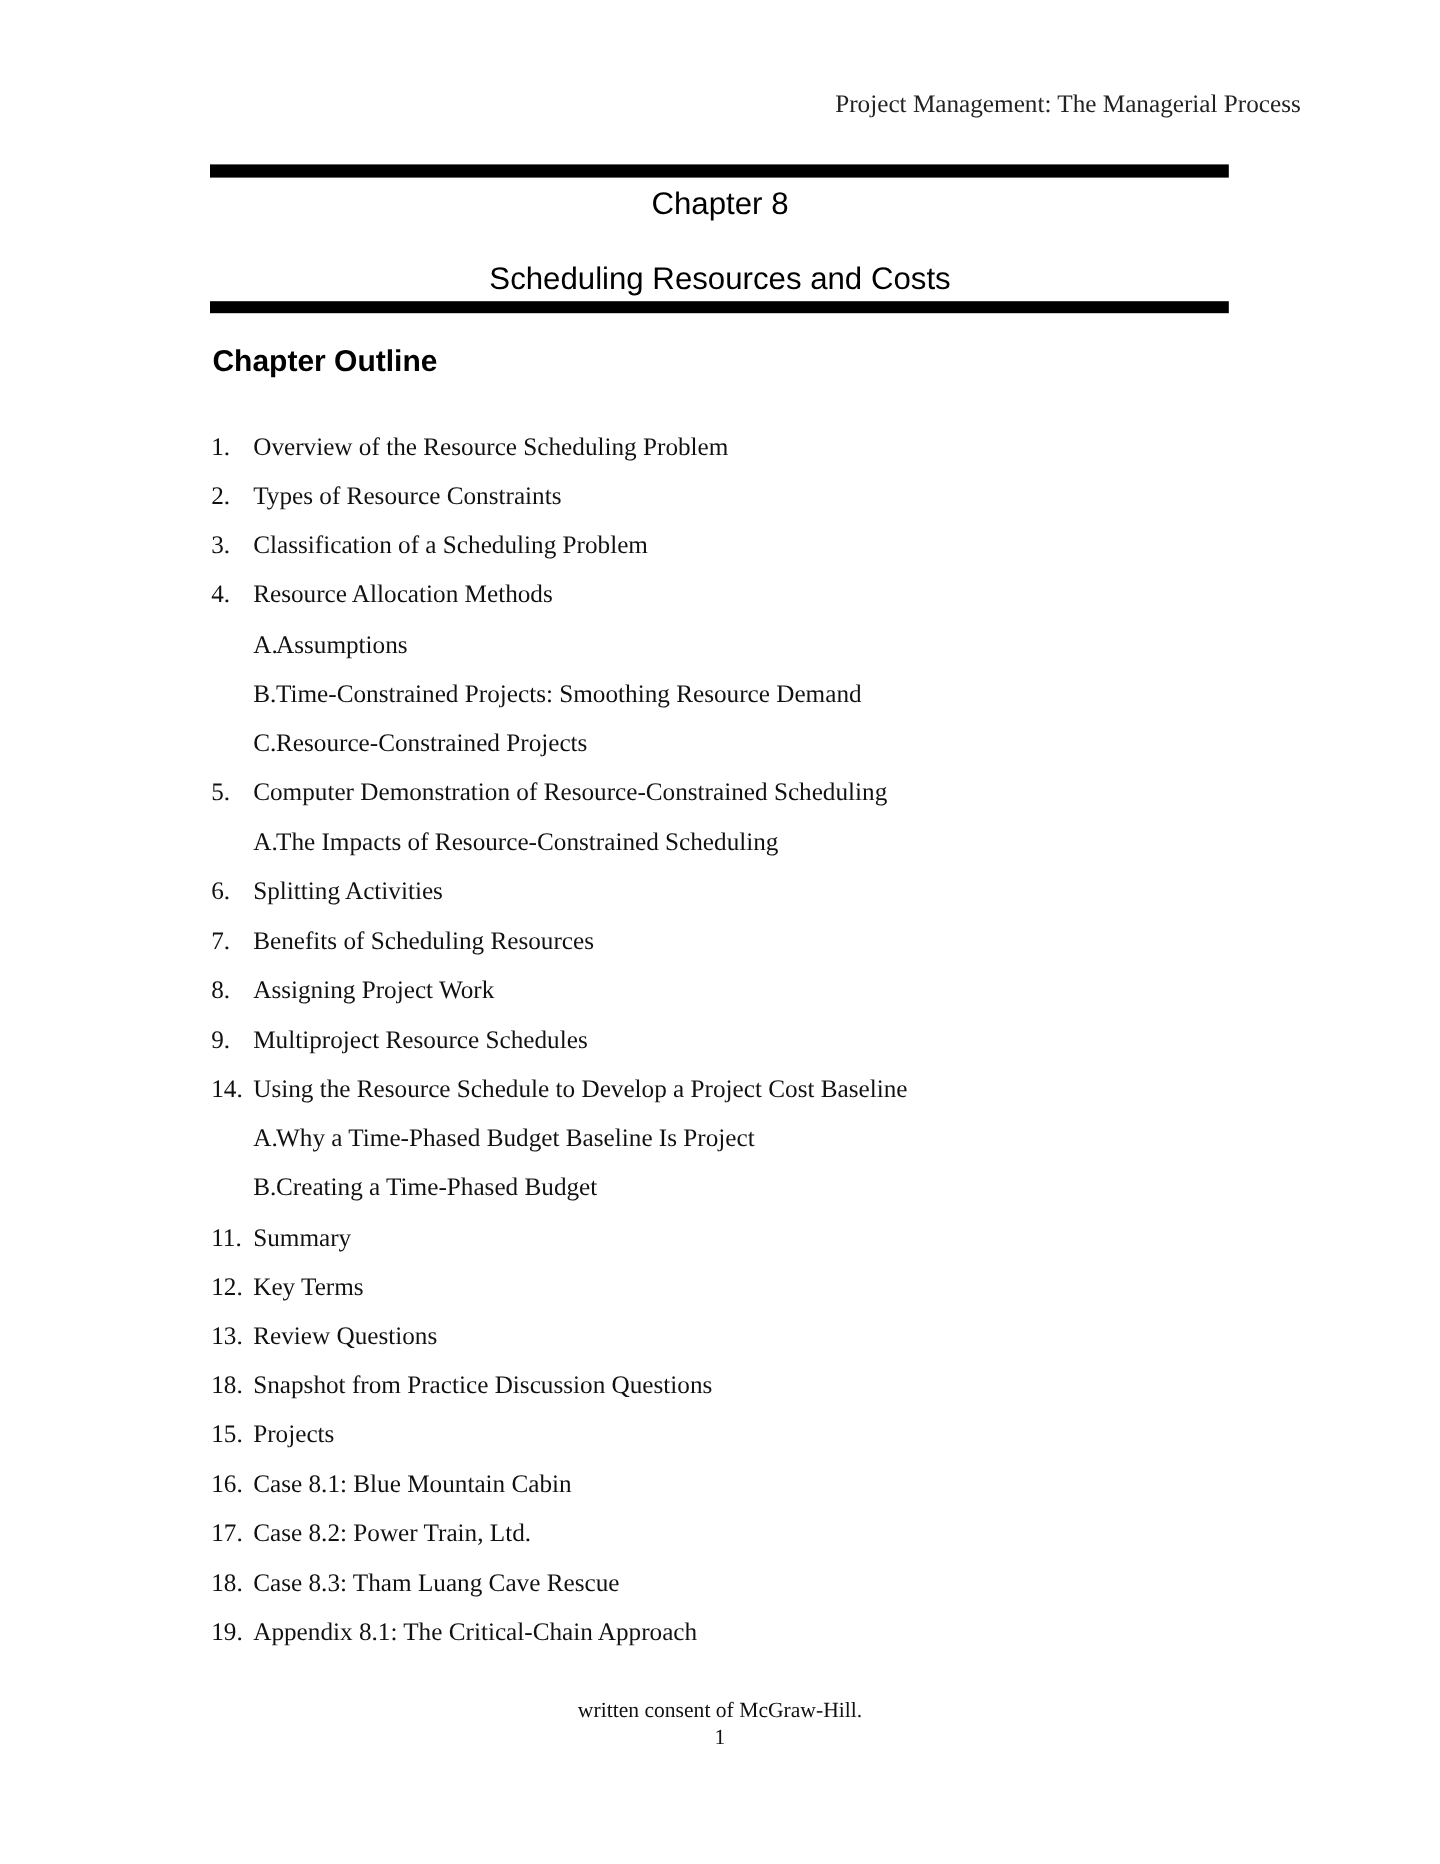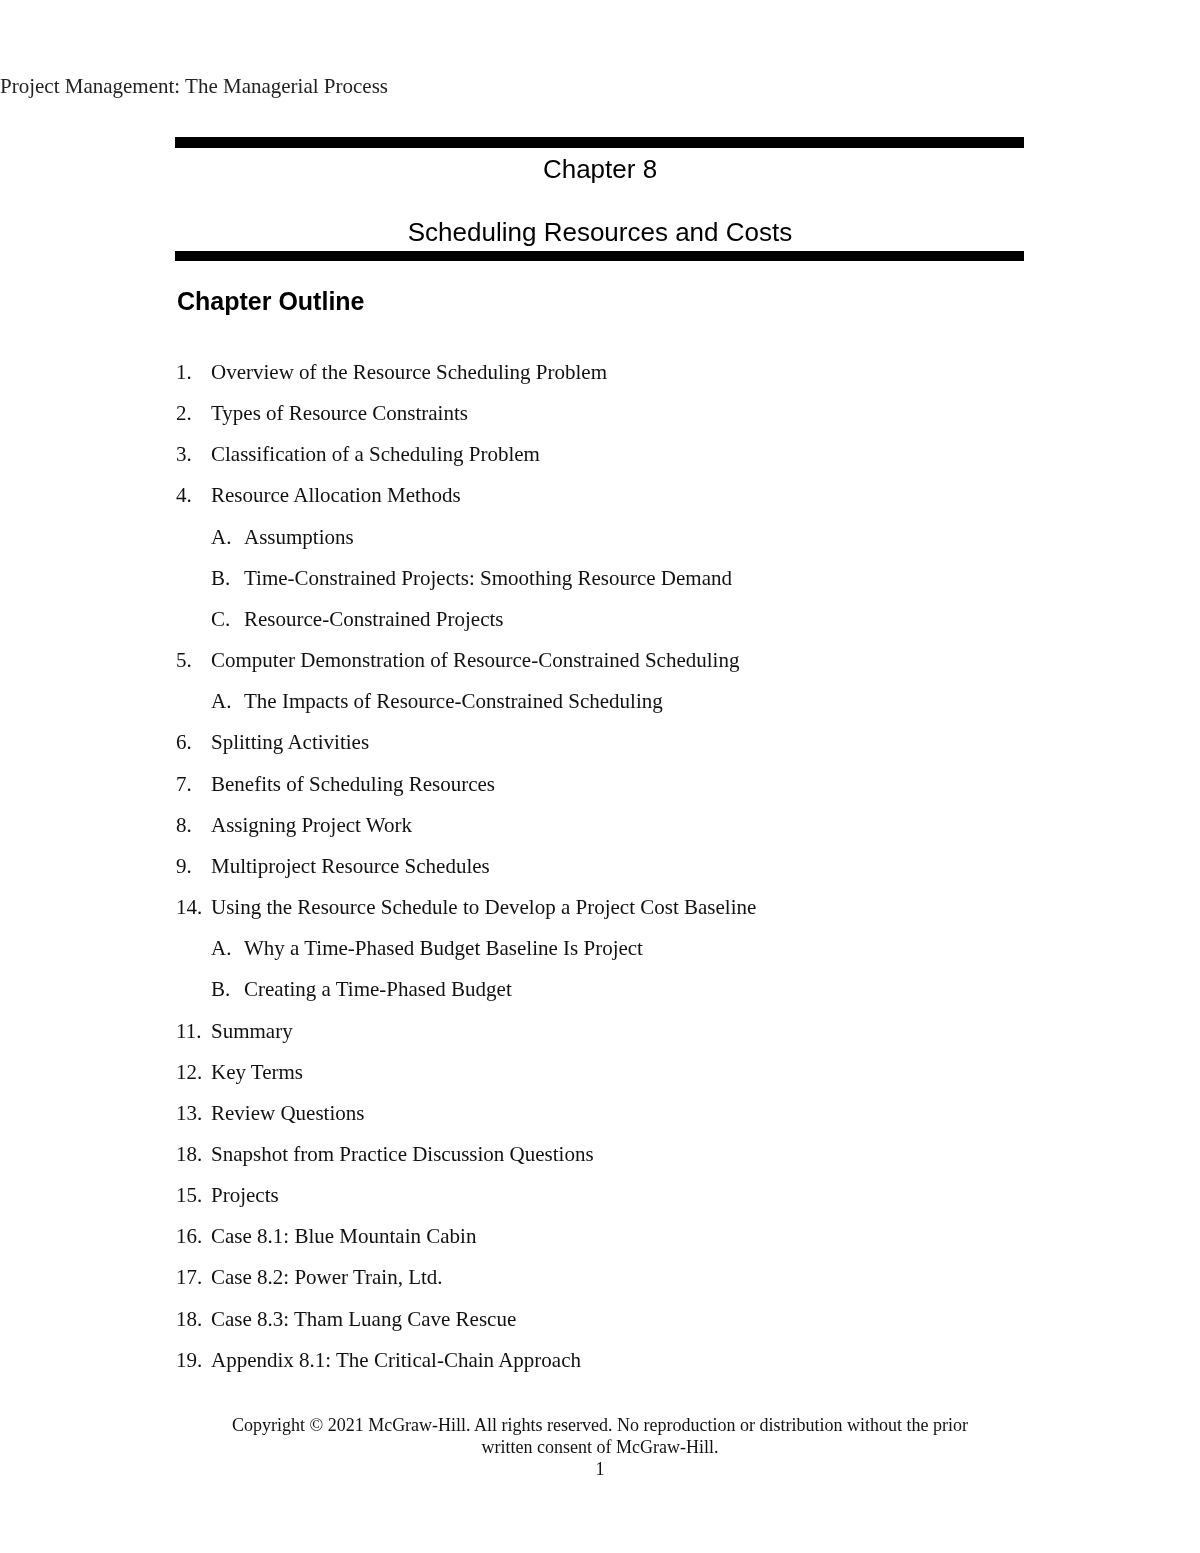--- a/index.html
+++ b/index.html
@@ -1,19 +1,19 @@
 <!DOCTYPE html>
 <html><head>
 <meta charset="utf-8">
 <style>
   html, body { margin: 0; padding: 0; background: #ffffff; }
   body { width: 1200px; height: 1553px; position: relative; overflow: hidden; color: #000; }
   .page { position: absolute; left: 0; top: 0; width: 1200px; height: 1553px; }
   .running-header {
-    position: absolute; top: 72px; left: 0; width: 1084px; text-align: left;
+    position: absolute; top: 72px; left: 0; width: 1084px; text-align: right;
     font-family: "Liberation Serif", serif; font-size: 21px; color: #222; line-height: 28px;
   }
   .rule { position: absolute; left: 175px; width: 849px; height: 11px; background: #000; }
   .rule.top { top: 137px; }
   .rule.bottom { top: 251px; height: 10px; }
   .chapter-num, .chapter-title {
     position: absolute; left: 0; width: 1200px; text-align: center;
     font-family: "Liberation Sans", sans-serif; font-weight: normal; font-size: 26px; line-height: 32px;
   }
   .chapter-num { top: 153px; }
@@ -23,21 +23,21 @@
     font-family: Liberation Sans, sans-serif; font-weight: bold; font-size: 25px; line-height: 32px;
   }
   .outline { position: absolute; left: 0; top: 358px; width: 1200px; margin: 0; padding: 0; list-style: none; }
   .outline li {
     position: relative; height: 41.17px; line-height: 28px;
     font-family: "Liberation Serif", serif; font-size: 21px; color: #111; white-space: nowrap;
   }
   .outline li .num { position: absolute; left: 176px; }
   .outline li .txt { position: absolute; left: 211px; }
   .outline li.sub .num { left: 211px; }
-  .outline li.sub .txt { left: 244px; text-align: center; }
+  .outline li.sub .txt { left: 230px; text-align: center; }
   .footer {
     position: absolute; left: 0; top: 1414px; width: 1200px; text-align: center;
     font-family: "Liberation Serif", serif; font-size: 18px; line-height: 22px; color: #111;
   }
 </style>
 </head>
 <body>
 
 <div class="page">
   <div class="running-header">Project Management: The Managerial Process</div>
@@ -146,17 +146,16 @@
         <span class="num">18.</span>
         <span class="txt">Case 8.3: Tham Luang Cave Rescue</span>
       </li>
     <li>
         <span class="num">19.</span>
         <span class="txt">Appendix 8.1: The Critical-Chain Approach</span>
       </li>
   </ul>
 
   <div class="footer">
-    <div>Copyright © 2021 McGraw-Hill. All rights reserved. No reproduction or distribution without the prior</div>
     <div>written consent of McGraw-Hill.</div>
     <div>1</div>
   </div>
 </div>
 
 </body></html>

